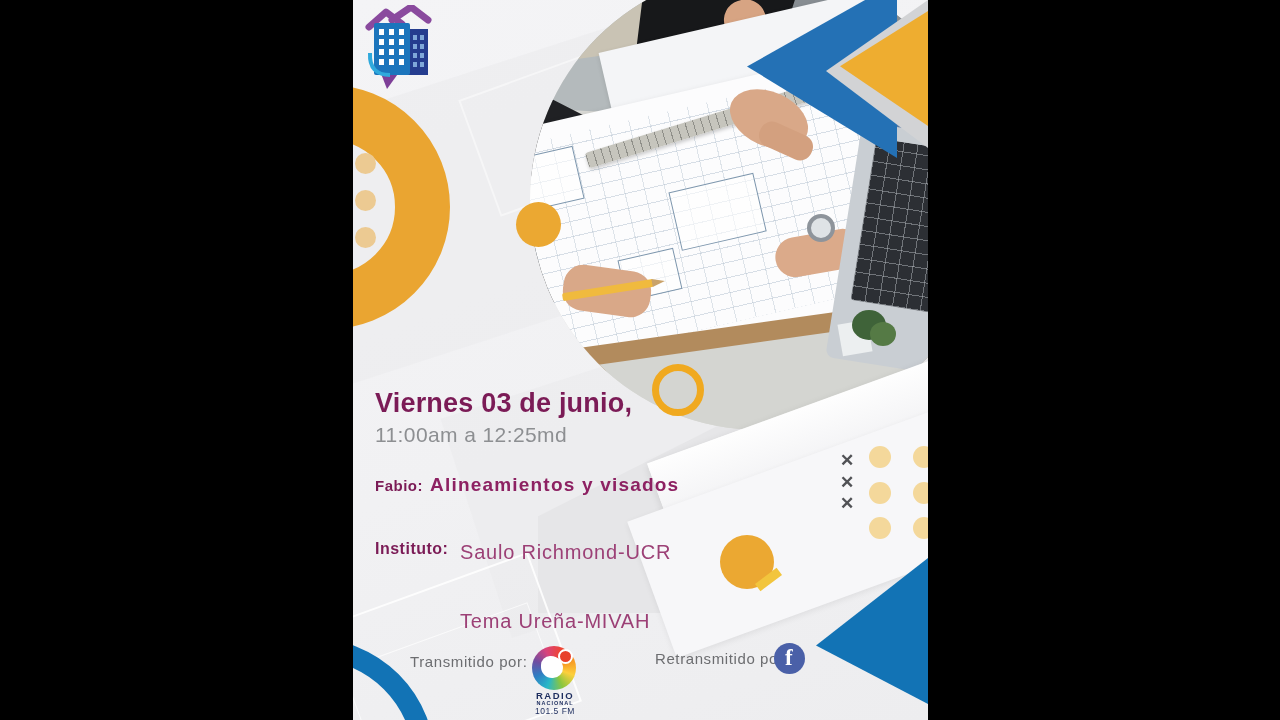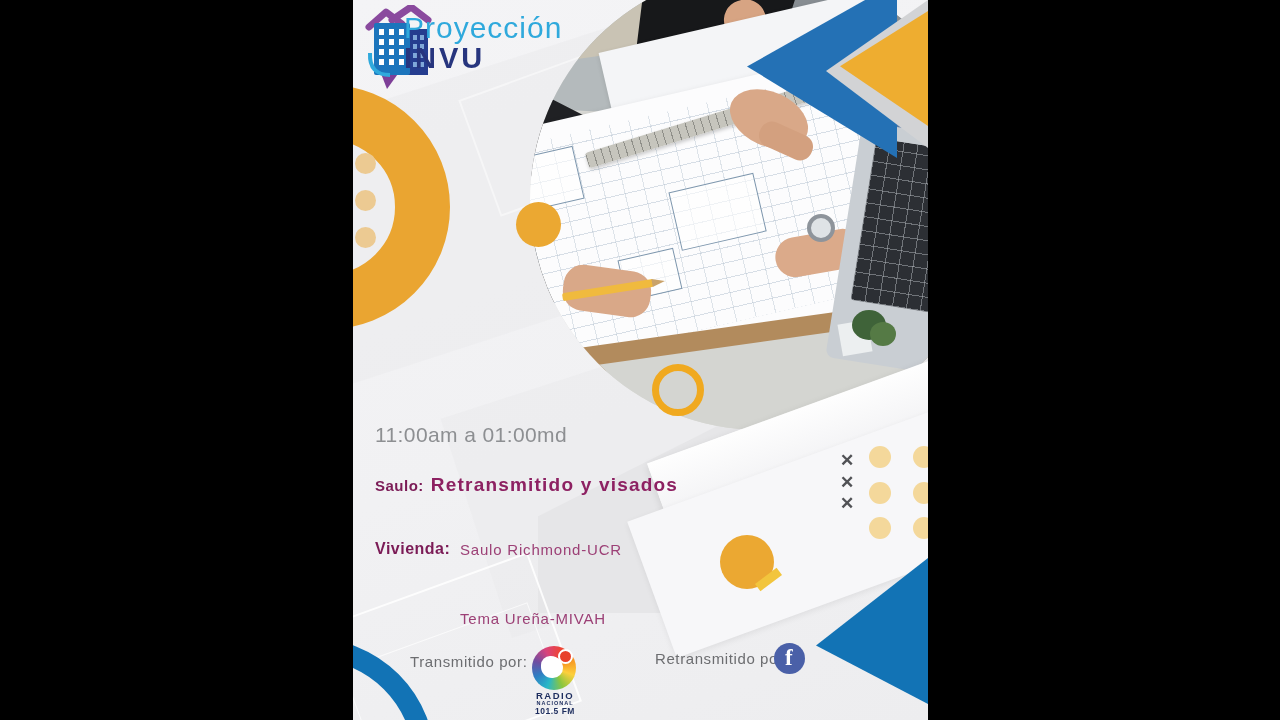--- a/index.html
+++ b/index.html
@@ -111,35 +111,35 @@
   .logo-line2{font-size:29px;font-weight:bold;color:#27357e;letter-spacing:3px;margin-top:1px;}
   
   .date{left:22px;top:388px;position:absolute;font-size:27px;font-weight:bold;color:#7b1b56;
     letter-spacing:.2px;}
   .time{left:22px;top:423px;position:absolute;font-size:21px;color:#8d8f92;letter-spacing:.4px;}
   .topic{left:22px;top:474px;position:absolute;display:flex;align-items:baseline;gap:7px;}
   .topic-label{font-size:15px;font-weight:bold;color:#7b1b56;letter-spacing:.5px;}
   .topic-value{font-size:19px;font-weight:bold;color:#8d2162;letter-spacing:1.2px;}
   .guests-label{left:22px;top:540px;position:absolute;font-size:16px;font-weight:bold;
     color:#7b1b56;letter-spacing:.5px;}
-  .guest{position:absolute;left:107px;font-size:15px;color:#9c4076;letter-spacing:.8px;}
+  .guest{position:absolute;left:107px;font-size:20px;color:#9c4076;letter-spacing:.8px;}
   
   .transmit-label{left:57px;top:653px;position:absolute;font-size:15px;color:#6c6d70;
     letter-spacing:.6px;}
   .radio-circle{left:179px;top:646px;width:44px;height:44px;border-radius:50%;position:absolute;
     background:conic-gradient(from 200deg,#28b7c8,#2f7ec3,#6f4da1,#d8447d,#ee4436,#f79420,#fdd03c,#8cc63e,#28b7c8);}
   .radio-center{position:absolute;left:9px;top:10px;width:22px;height:22px;background:#fff;
     border-radius:45% 60% 50% 55%;}
   .radio-dot{position:absolute;right:3px;top:3px;width:11px;height:11px;background:#e8402a;
     border-radius:50%;border:2px solid #fff;}
   .radio-text{left:168px;top:691px;width:68px;position:absolute;text-align:center;color:#1d2d5e;
     line-height:1.05;}
   .radio-t1{font-size:9.5px;font-weight:bold;letter-spacing:1.5px;}
   .radio-t2{font-size:5.5px;font-weight:bold;letter-spacing:1px;}
-  .radio-t3{font-size:8.5px;font-weight:bold;letter-spacing:.5px;}
+  .radio-t3{font-size:8.5px;font-weight:normal;letter-spacing:.5px;}
   .retransmit-label{left:302px;top:650px;position:absolute;font-size:15px;color:#6c6d70;
     letter-spacing:.6px;}
   .fb-circle{left:421px;top:643px;width:31px;height:31px;border-radius:50%;background:#4a60a8;
     position:absolute;color:#fff;}
   .fb-f{position:absolute;left:11px;top:2px;font-family:"Liberation Serif",serif;font-weight:bold;
     font-size:23px;}
   .institution{left:302px;top:676px;position:absolute;font-size:12.5px;color:#58595c;
     line-height:15px;letter-spacing:.2px;}
 </style>
 </head>
@@ -249,31 +249,28 @@
           <rect x="56" y="30" width="4" height="5"></rect>
         <rect x="49" y="39" width="4" height="5"></rect>
           <rect x="56" y="39" width="4" height="5"></rect>
         <rect x="49" y="48" width="4" height="5"></rect>
           <rect x="56" y="48" width="4" height="5"></rect>
         <rect x="49" y="57" width="4" height="5"></rect>
           <rect x="56" y="57" width="4" height="5"></rect>
       </g>
       <path d="M6,48 Q5,70 26,70" fill="none" stroke="#2fa9dc" stroke-width="4"></path>
     </svg>
-    <div class="logo-text">
-      <div class="logo-line1">Proyección</div>
-      <div class="logo-line2">INVU</div>
-    </div>
-
-    <div class="time">11:00am a 01:00md</div>
+
+    <div class="date">Viernes 03 de junio,</div>
+    <div class="time">11:00am a 12:25md</div>
     <div class="topic">
-      <span class="topic-label">Saulo:</span>
-      <span class="topic-value">Retransmitido y visados</span>
-    </div>
-    <div class="guests-label">Vivienda:</div>
+      <span class="topic-label">Fabio:</span>
+      <span class="topic-value">Alineamientos y visados</span>
+    </div>
+    <div class="guests-label">Instituto:</div>
     <div class="guest" style="top:541px;">Saulo Richmond-UCR</div>
     <div class="guest" style="top:610px;">Tema Ureña-MIVAH</div>
 
     <div class="transmit-label">Transmitido por:</div>
     <div class="radio-circle">
       <div class="radio-center"></div>
       <div class="radio-dot"></div>
     </div>
     <div class="radio-text">
       <div class="radio-t1">RADIO</div>

